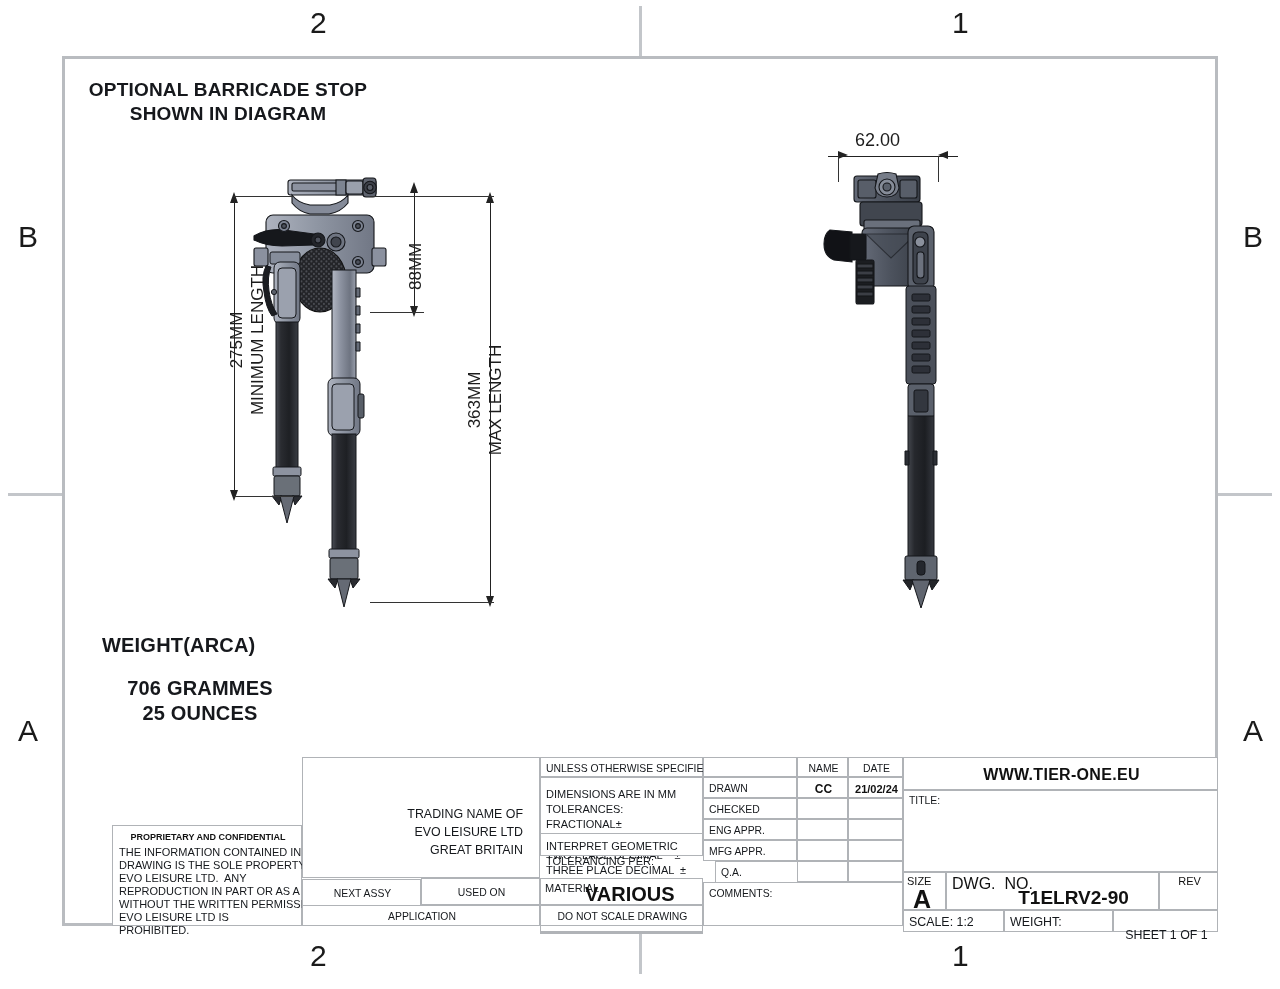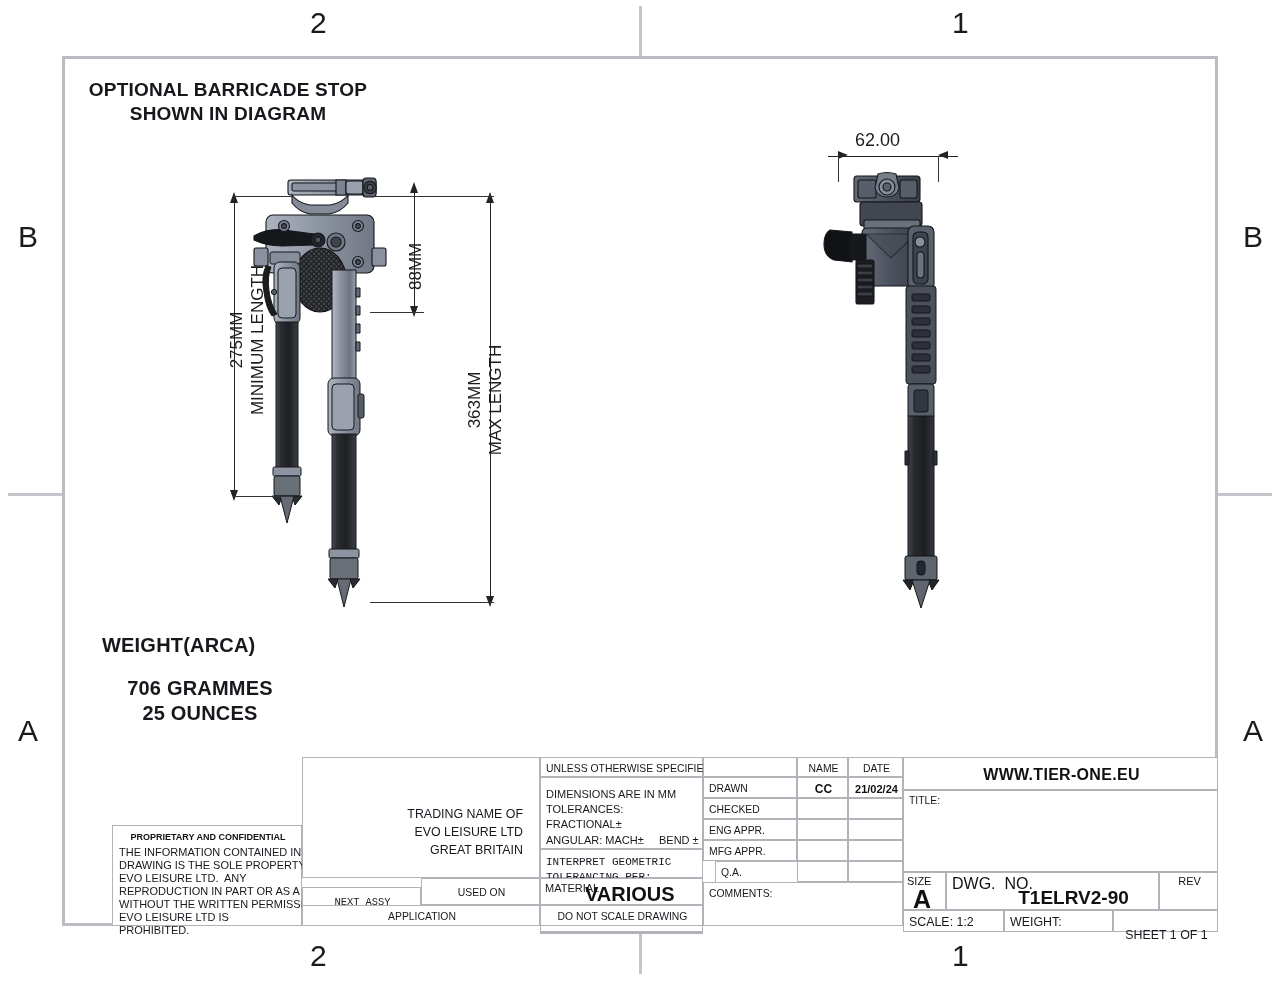--- a/index.html
+++ b/index.html
@@ -295,42 +295,42 @@
 WITHOUT THE WRITTEN PERMISSION OF
 EVO LEISURE LTD IS
 PROHIBITED.</div>
   </div>
 
   <div class="tb" style="left:190px;top:0px;width:238px;height:121px;">
     <div class="t md ctr" style="left:8px;top:48px;width:222px;white-space:pre;line-height:1.45;text-align:right;padding-right:10px;box-sizing:border-box;">TRADING NAME OF
 EVO LEISURE LTD
 GREAT BRITAIN</div>
   </div>
-  <div class="tb" style="left:190px;top:130px;width:119px;height:28px;font-family:Liberation Mono, monospace;">
+  <div class="tb" style="left:190px;top:122px;width:119px;height:28px;">
     <div class="t sm ctr" style="left:0;top:8px;width:119px;">NEXT ASSY</div>
   </div>
   <div class="tb" style="left:309px;top:121px;width:119px;height:27px;">
     <div class="t sm ctr" style="left:0;top:8px;width:119px;">USED ON</div>
   </div>
   <div class="tb" style="left:190px;top:148px;width:238px;height:21px;">
     <div class="t sm ctr" style="left:0;top:5px;width:238px;">APPLICATION</div>
   </div>
 
   <div class="tb" style="left:428px;top:0px;width:163px;height:20px;">
     <div class="t sm" style="left:5px;top:5px;">UNLESS OTHERWISE SPECIFIED:</div>
   </div>
   <div class="tb" style="left:428px;top:20px;width:163px;height:72px;">
     <div class="t tiny" style="left:5px;top:9px;white-space:pre;line-height:1.38;">DIMENSIONS ARE IN MM
 TOLERANCES:
 FRACTIONAL±
 ANGULAR: MACH±     BEND ±
 TWO PLACE DECIMAL    ±
 THREE PLACE DECIMAL  ±</div>
   </div>
-  <div class="tb" style="left:428px;top:92px;width:163px;height:29px;font-family:Liberation Mono, monospace;">
+  <div class="tb" style="left:428px;top:76px;width:163px;height:23px;">
     <div class="t tiny" style="left:5px;top:5px;white-space:pre;line-height:1.35;">INTERPRET GEOMETRIC
 TOLERANCING PER:</div>
   </div>
   <div class="tb" style="left:428px;top:121px;width:163px;height:27px;">
     <div class="t tiny" style="left:4px;top:3px;">MATERIAL</div>
     <div class="t" style="left:44px;top:4px;font-size:20px;font-weight:bold;">VARIOUS</div>
   </div>
   <div class="tb" style="left:428px;top:148px;width:163px;height:27px;">
     <div class="t tiny" style="left:4px;top:3px;">FINISH</div>
     <div class="t" style="left:58px;top:11px;font-size:9px;font-weight:bold;">VARIOUS</div>

